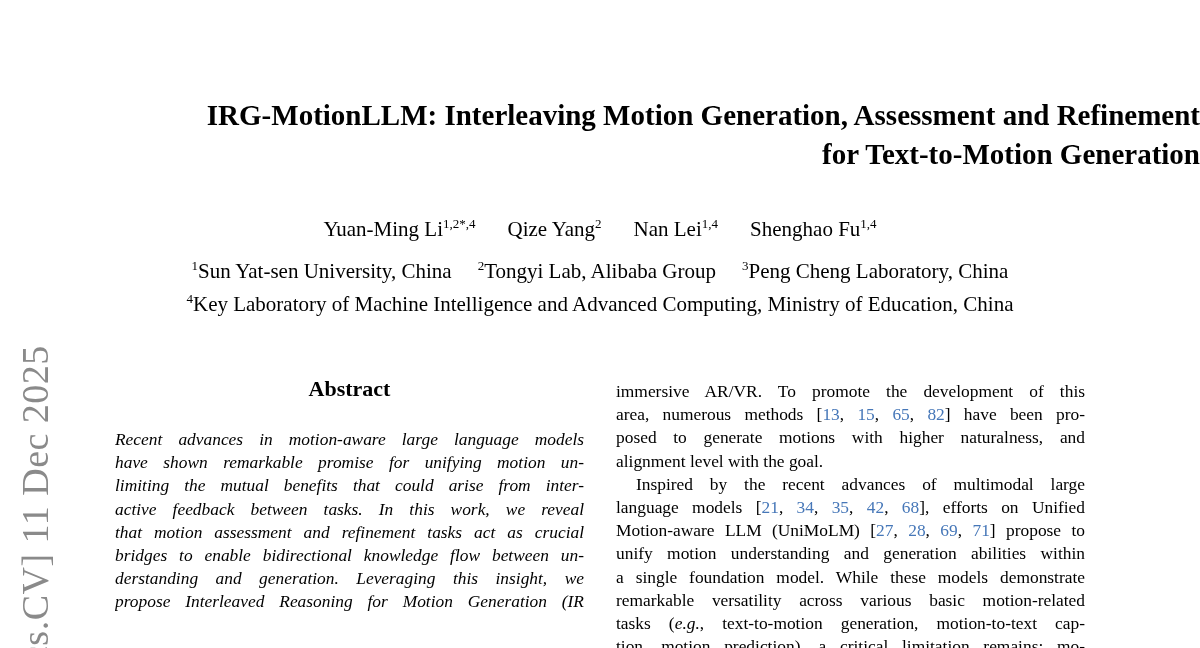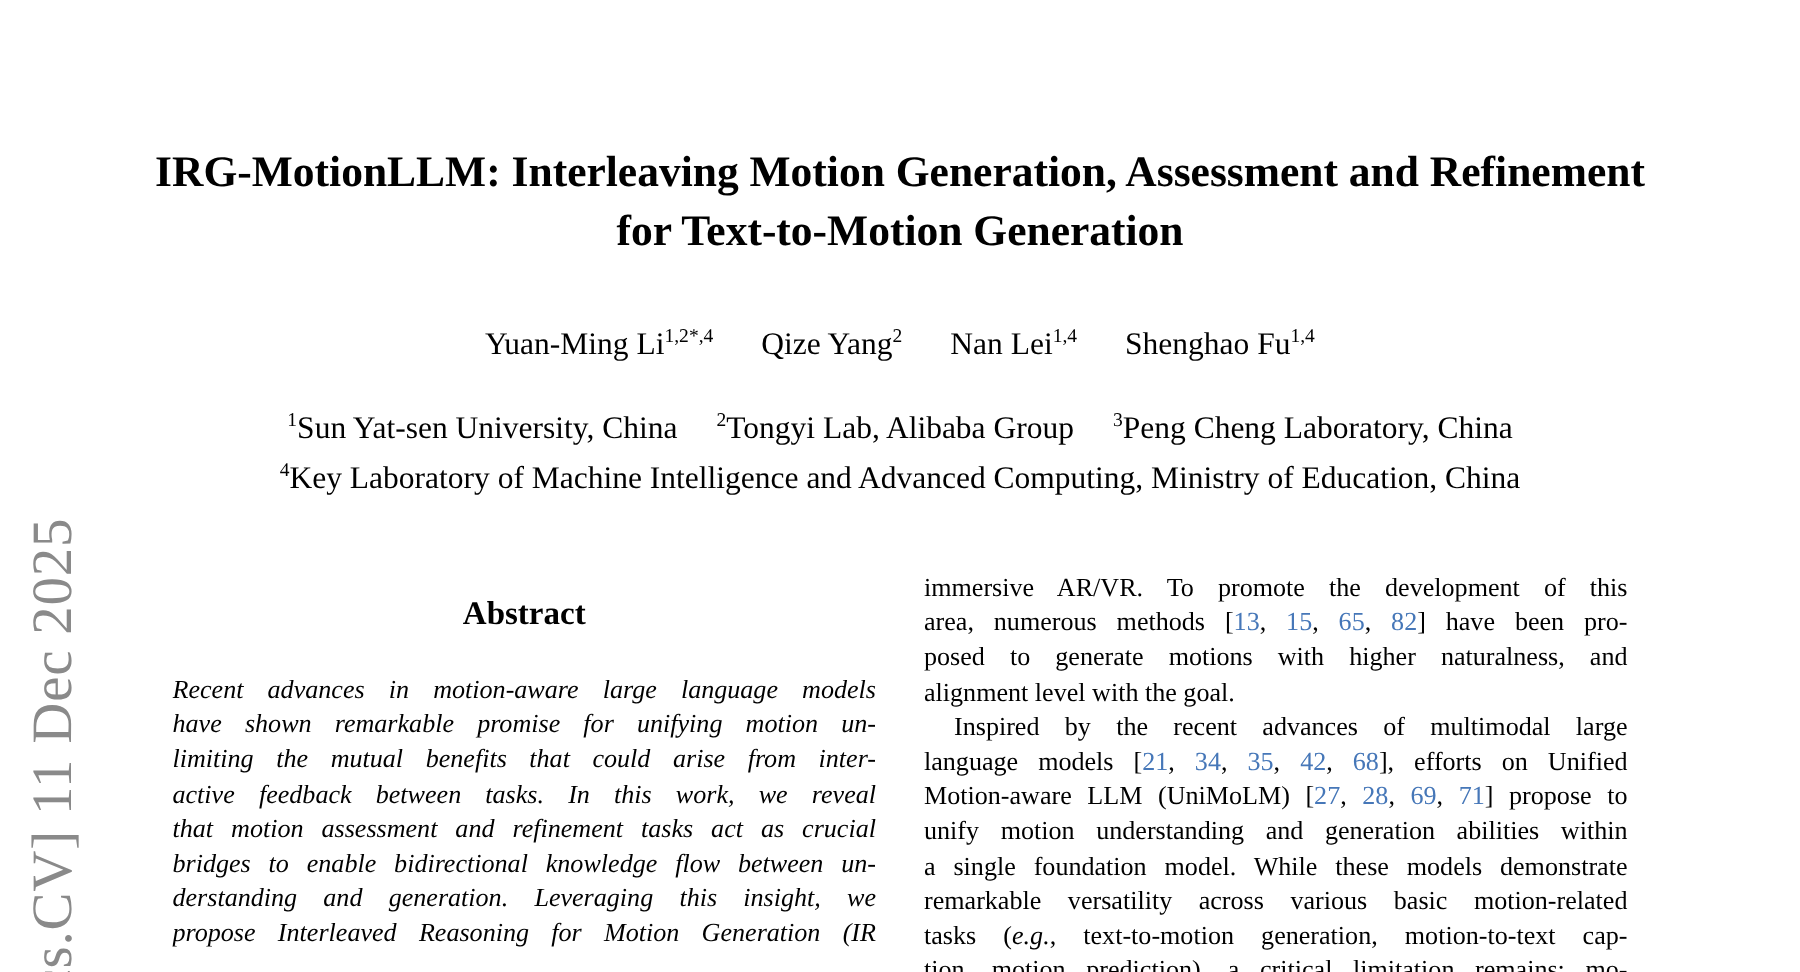--- a/index.html
+++ b/index.html
@@ -8,37 +8,37 @@
     position:relative; width:1200px; height:648px; background:#ffffff;
     overflow:hidden; font-family:"Liberation Serif", serif; color:#000;
   }
   .watermark {
     position:absolute; left:13px; top:663px;
     transform-origin:0 0; transform:rotate(-90deg);
     font-size:38px; color:var(--wm,#8a8a8a); white-space:nowrap; letter-spacing:0.5px;
   }
   .title {
     position:absolute; left:0; top:96px; width:1200px;
-    text-align:center; font-weight:bold; font-size:29px; line-height:39px;
+    text-align:right; font-weight:bold; font-size:29px; line-height:39px;
   }
   .authors {
     position:absolute; left:0; top:210px; width:1200px;
     text-align:center; font-size:21px; line-height:28px;
   }
   .affils {
-    position:absolute; left:0; top:266px; width:1200px;
+    position:absolute; left:0; top:252px; width:1200px;
     text-align:center; font-size:21px; line-height:28px;
   }
   .author { margin:0 16px; white-space:nowrap; }
   .affil  { margin:0 13px; white-space:nowrap; }
   sup { font-size:62%; }
   .col { position:absolute; width:469px; font-size:17.4px; line-height:23.2px; }
   .col-left  { left:115px; top:376px; }
   .col-right { left:616px; top:380px; }
-  .abs-head { text-align:center; font-weight:bold; font-size:22px; line-height:26px; margin-bottom:26px;margin-top:20px; }
+  .abs-head { text-align:center; font-weight:bold; font-size:22px; line-height:26px; margin-bottom:26px; }
   .abs-body { font-style:italic; }
   .tline {
     text-align:justify; text-align-last:justify;
     height:23.2px; overflow:hidden;
   }
   .tline.end { text-align-last:left; }
   .tline.indent { text-indent:20px; }
   .cite { color:var(--cite,#4677b8); }
   .it { font-style:italic; }
 </style>

